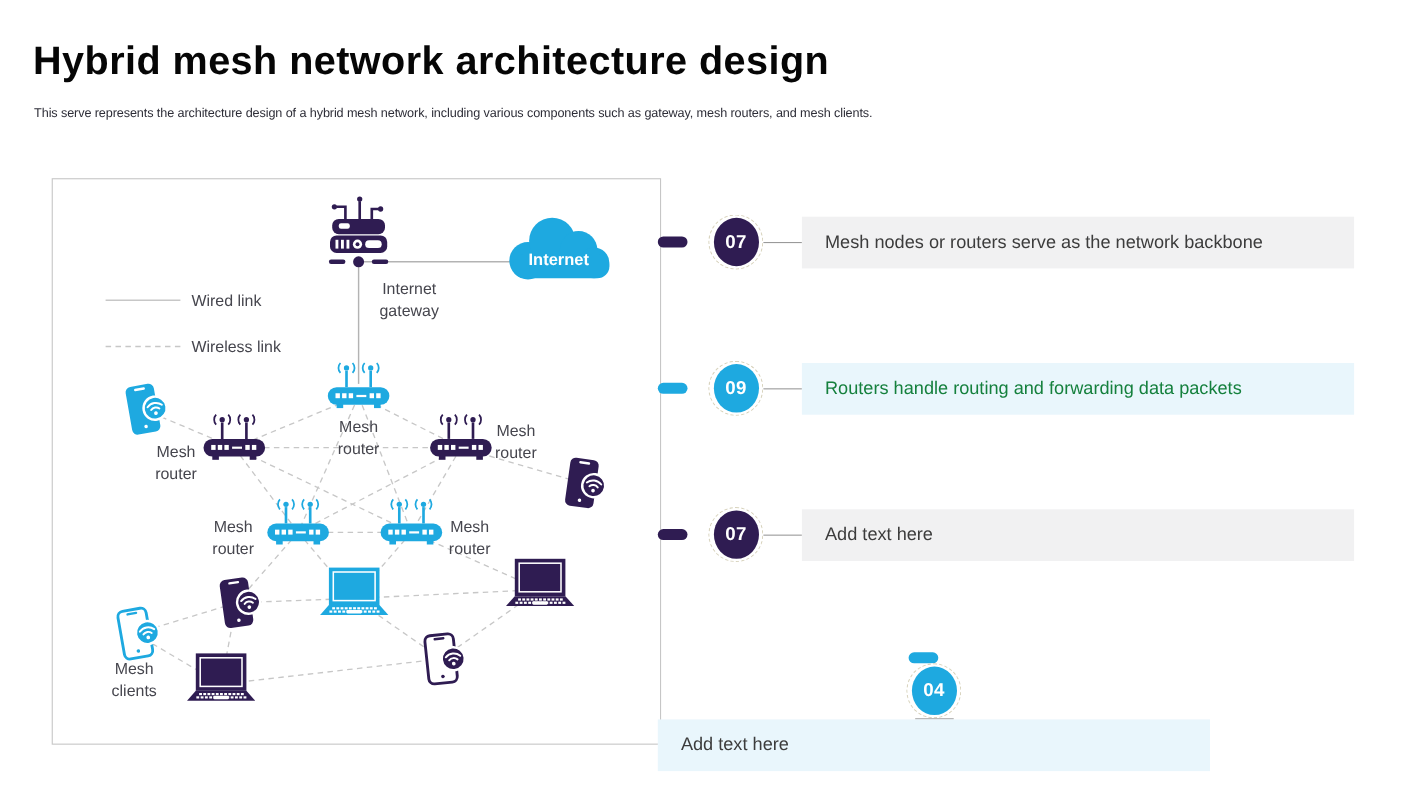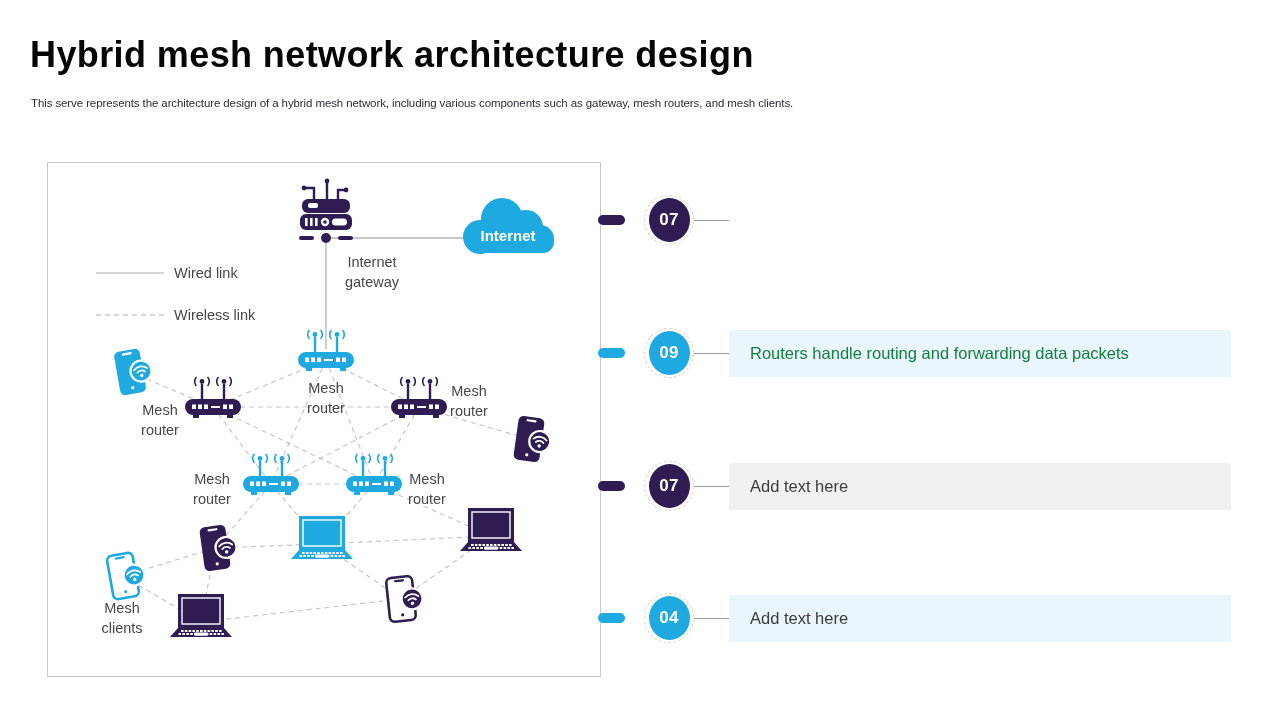--- a/index.html
+++ b/index.html
@@ -347,20 +347,23 @@
         <text x="74" y="450" text-anchor="middle" font-size="14.5" fill="#46464e"><tspan x="74">Mesh</tspan><tspan x="74" dy="20">clients</tspan></text>
       </svg>
   </div>
   <div id="steps">
       <div class="step-row" style="top: 195px;">
         <span class="accent-bar" style="background: rgb(47, 28, 82);"></span>
         <span class="ring" style="border-color: rgb(216, 211, 189);">
           <span class="num" style="background: rgb(47, 28, 82);">07</span>
         </span>
         <span class="connector"></span>
+        <div class="step-text" style="background: rgb(241, 241, 242); color: rgb(60, 60, 60);">
+          <span>Mesh nodes or routers serve as the network backbone</span>
+        </div>
       </div>
       <div class="step-row" style="top: 328px;">
         <span class="accent-bar" style="background: rgb(30, 169, 224);"></span>
         <span class="ring" style="border-color: rgb(216, 211, 189);">
           <span class="num" style="background: rgb(30, 169, 224);">09</span>
         </span>
         <span class="connector"></span>
         <div class="step-text" style="background: rgb(233, 246, 252); color: #15803d;">
           <span>Routers handle routing and forwarding data packets</span>
         </div>
@@ -368,21 +371,21 @@
       <div class="step-row" style="top: 461px;">
         <span class="accent-bar" style="background: rgb(47, 28, 82);"></span>
         <span class="ring" style="border-color: rgb(216, 211, 189);">
           <span class="num" style="background: rgb(47, 28, 82);">07</span>
         </span>
         <span class="connector"></span>
         <div class="step-text" style="background: rgb(241, 241, 242); color: rgb(60, 60, 60);">
           <span>Add text here</span>
         </div>
       </div>
-      <div class="step-row" style="top: 593px;">
+      <div class="step-row" style="top: 593px; flex-direction: column;">
         <span class="accent-bar" style="background: rgb(30, 169, 224);"></span>
         <span class="ring" style="border-color: rgb(216, 211, 189);">
           <span class="num" style="background: rgb(30, 169, 224);">04</span>
         </span>
         <span class="connector"></span>
         <div class="step-text" style="background: rgb(233, 246, 252); color: rgb(60, 60, 60);">
           <span>Add text here</span>
         </div>
       </div>
     </div>

